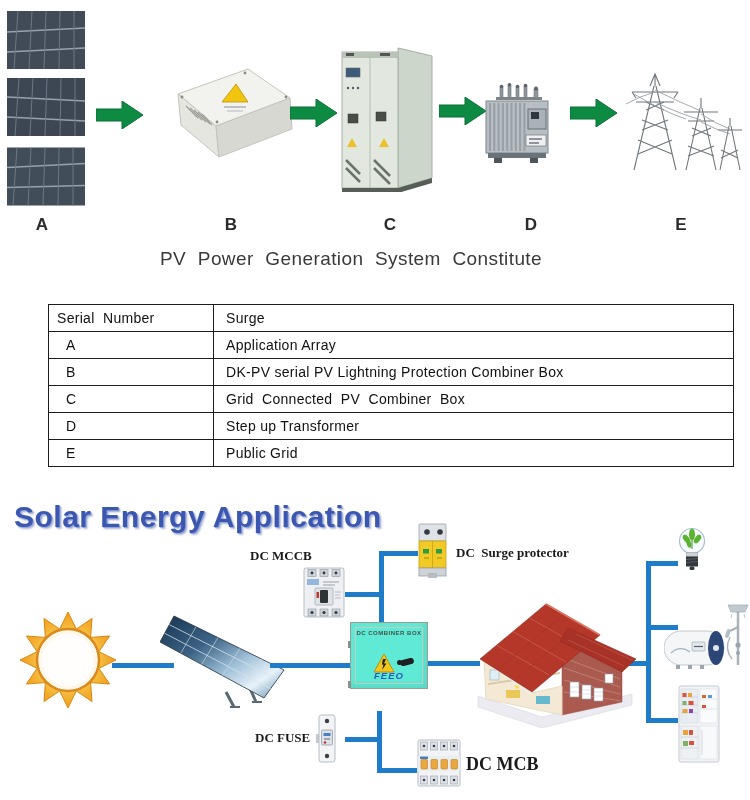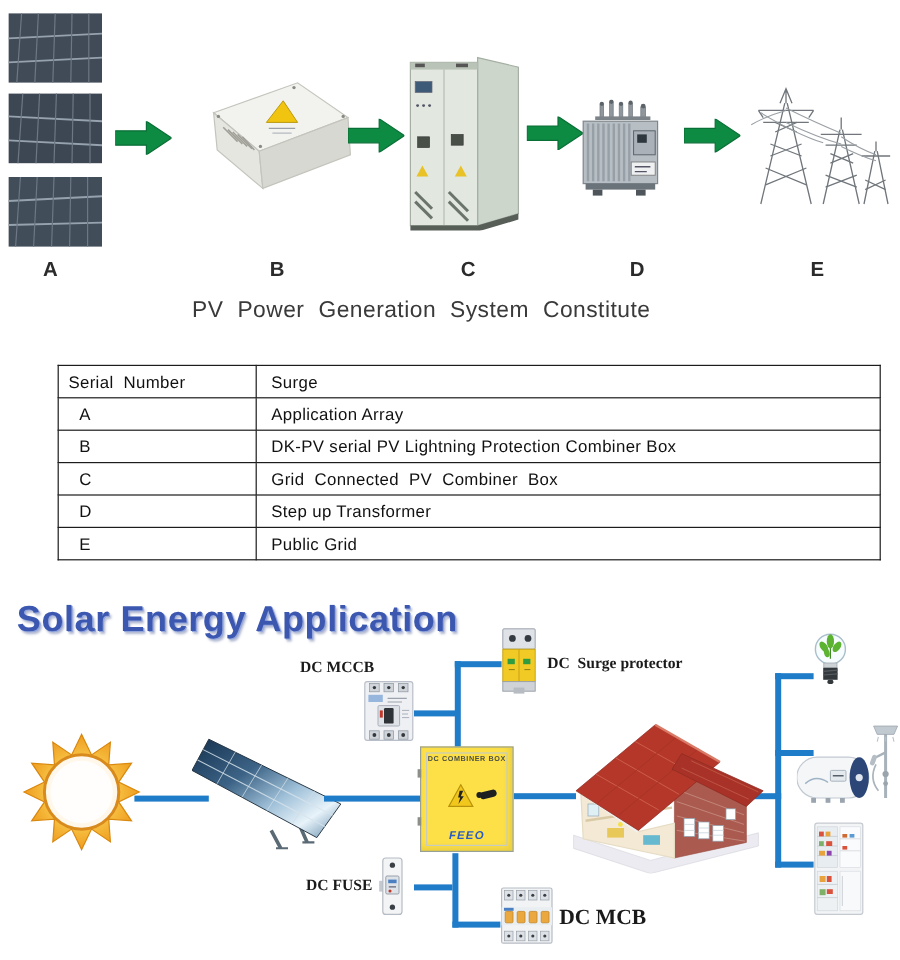--- a/index.html
+++ b/index.html
@@ -14,21 +14,21 @@
   
   table.spec{position:absolute;left:48px;top:304px;width:685px;border-collapse:collapse;table-layout:fixed;}
   table.spec td{border:1.5px solid #1c1c1c;font-size:14px;color:#111;height:26px;padding:0 0 0 12px;letter-spacing:.3px;white-space:pre;overflow:hidden;}
   table.spec td.serial{padding-left:17px;}
   table.spec tr.hdr td.serial{padding-left:8px;}
   
   .app-title{position:absolute;left:14px;top:500px;font-size:30px;font-weight:bold;color:#3b57b0;letter-spacing:.5px;
              text-shadow:1px 1px 0 #93a6dd,2px 2px 2px rgba(30,50,120,.35);}
   .dev-label{position:absolute;font-family:"Liberation Serif",serif;font-weight:bold;font-size:13px;color:#1a1a1a;white-space:pre;}
   
-  .cbox{position:absolute;left:350px;top:622px;width:78px;height:88px;background:#fde047;border:1.5px solid #98a096;
+  .cbox{position:absolute;left:350px;top:622px;width:78px;height:67px;background:#5eead4;border:1.5px solid #98a096;
         box-shadow:inset -3px -3px 6px rgba(0,0,0,.08);box-sizing:border-box;}
   .cbox .door{position:absolute;left:4px;top:4px;right:4px;bottom:4px;border:1px solid #c6ccc2;}
   .cbox .ctitle{position:absolute;top:7px;left:0;width:100%;text-align:center;font-size:6px;color:#4a4f48;letter-spacing:.5px;font-weight:bold;}
   .cbox .brand{position:absolute;bottom:7px;left:0;width:100%;text-align:center;font-size:9.5px;font-weight:bold;font-style:italic;color:#2a5bc0;letter-spacing:1px;}
   .cbox .handle{position:absolute;left:49px;top:36px;width:14px;height:6px;background:#1d1f21;border-radius:3px;transform:rotate(-14deg);}
   .cbox .hpivot{position:absolute;left:46px;top:37px;width:5px;height:5px;background:#1d1f21;border-radius:50%;}
   .cbox .hinge{position:absolute;left:-3px;width:3px;height:7px;background:#8a8f88;}
 </style>
 </head>
 <body>

